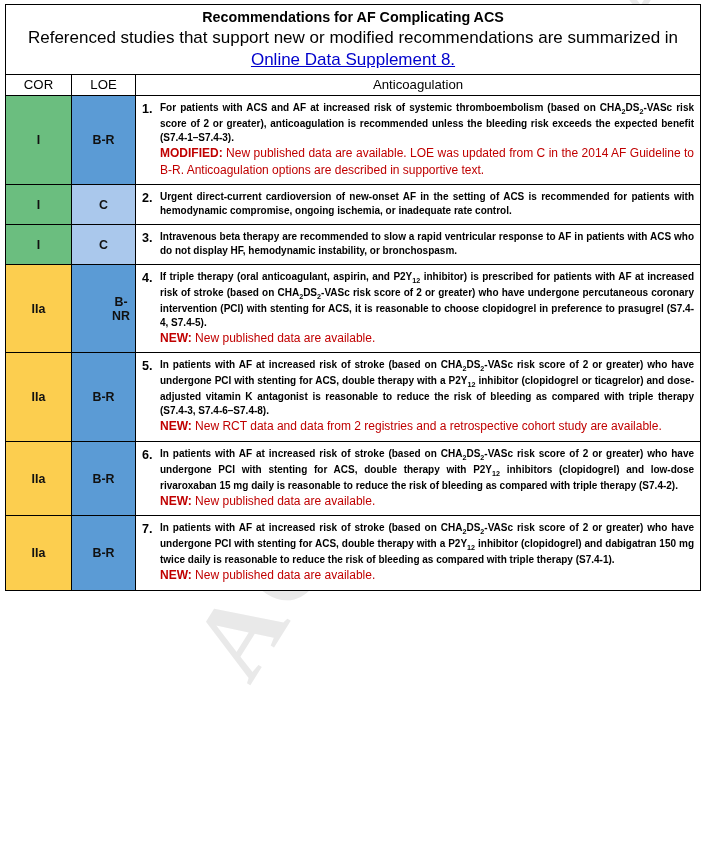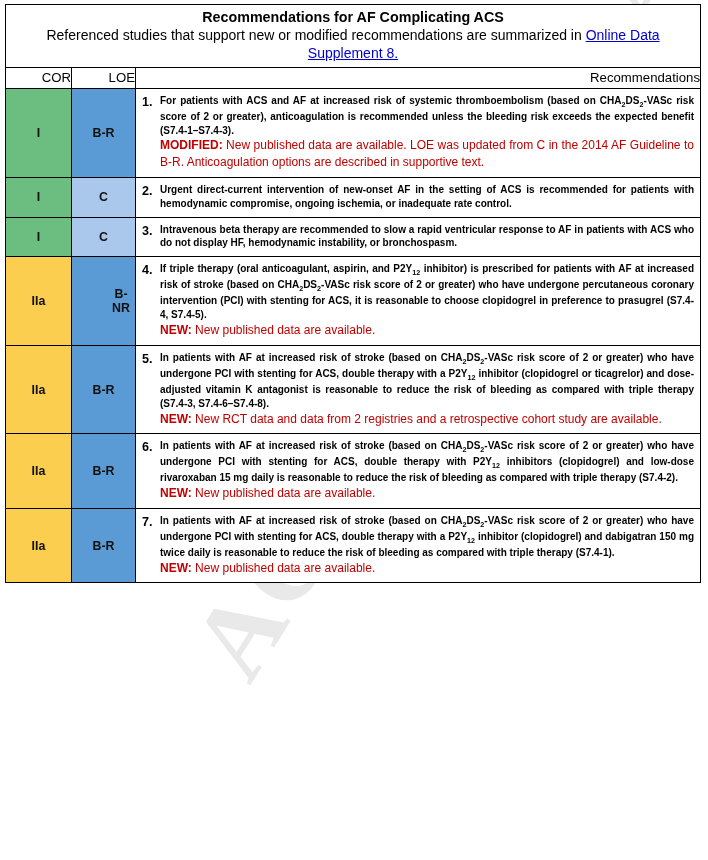--- a/index.html
+++ b/index.html
@@ -55,35 +55,35 @@
     background: #ffffff;
   }
   .title-main {
     font-size: 14.3px;
     font-weight: bold;
     color: #000000;
     display: block;
     margin-bottom: 1px;
   }
   .title-sub {
-    font-size: 14px;
+    font-size: 17px;
     font-weight: normal;
     color: #000000;
     display: block;
   }
   .ods-link {
     color: #0000cc;
     text-decoration: underline;
     cursor: pointer;
   }
   th.col-head {
     font-size: 13.2px;
     font-weight: normal;
     color: #000000;
-    text-align: right;
+    text-align: center;
     padding: 2px 0 3px 0;
     background: #ffffff;
     height: 21px;
   }
   td.cor, td.loe {
     text-align: center;
     font-size: 12.4px;
     font-weight: bold;
     color: #111111;
   }
@@ -143,21 +143,21 @@
       <tbody>
         <tr>
           <td class="title-cell" colspan="3">
             <span class="title-main">Recommendations for AF Complicating ACS</span>
             <span class="title-sub"><span>Referenced studies that support new or modified recommendations are summarized in </span><span class="ods-link">Online Data Supplement 8.</span></span>
           </td>
         </tr>
         <tr>
           <th class="col-head">COR</th>
           <th class="col-head">LOE</th>
-          <th class="col-head">Recommendations</th>
+          <th class="col-head">Anticoagulation</th>
         </tr>
       </tbody>
       <tbody id="rows-body">
           <tr>
             <td class="cor" style="background: rgb(107, 190, 127);">I</td>
             <td class="loe" style="background: rgb(91, 155, 213);">B-R</td>
             <td class="rec">
               <div class="rec-row">
                 <div class="rec-num">1.</div>
                 <div class="rec-body">
@@ -167,21 +167,21 @@
               </div>
             </td>
           </tr>
           <tr>
             <td class="cor" style="background: rgb(107, 190, 127);">I</td>
             <td class="loe" style="background: rgb(170, 200, 236);">C</td>
             <td class="rec">
               <div class="rec-row">
                 <div class="rec-num">2.</div>
                 <div class="rec-body">
-                  <p class="rec-text">Urgent direct-current intervention of new-onset AF in the setting of ACS is recommended for patients with hemodynamic compromise, ongoing ischemia, or inadequate rate control.</p>
+                  <p class="rec-text">Urgent direct-current cardioversion of new-onset AF in the setting of ACS is recommended for patients with hemodynamic compromise, ongoing ischemia, or inadequate rate control.</p>
                 </div>
               </div>
             </td>
           </tr>
           <tr>
             <td class="cor" style="background: rgb(107, 190, 127);">I</td>
             <td class="loe" style="background: rgb(170, 200, 236);">C</td>
             <td class="rec">
               <div class="rec-row">
                 <div class="rec-num">3.</div>

